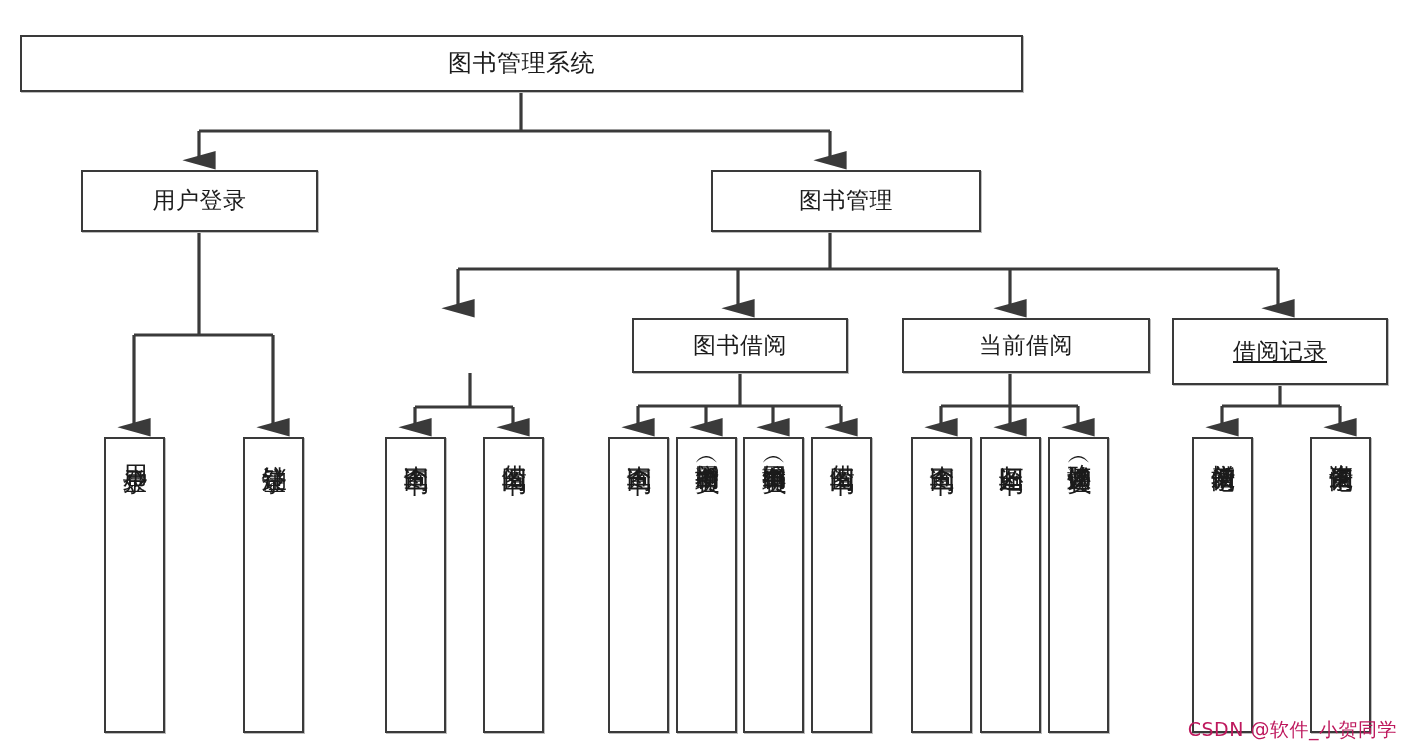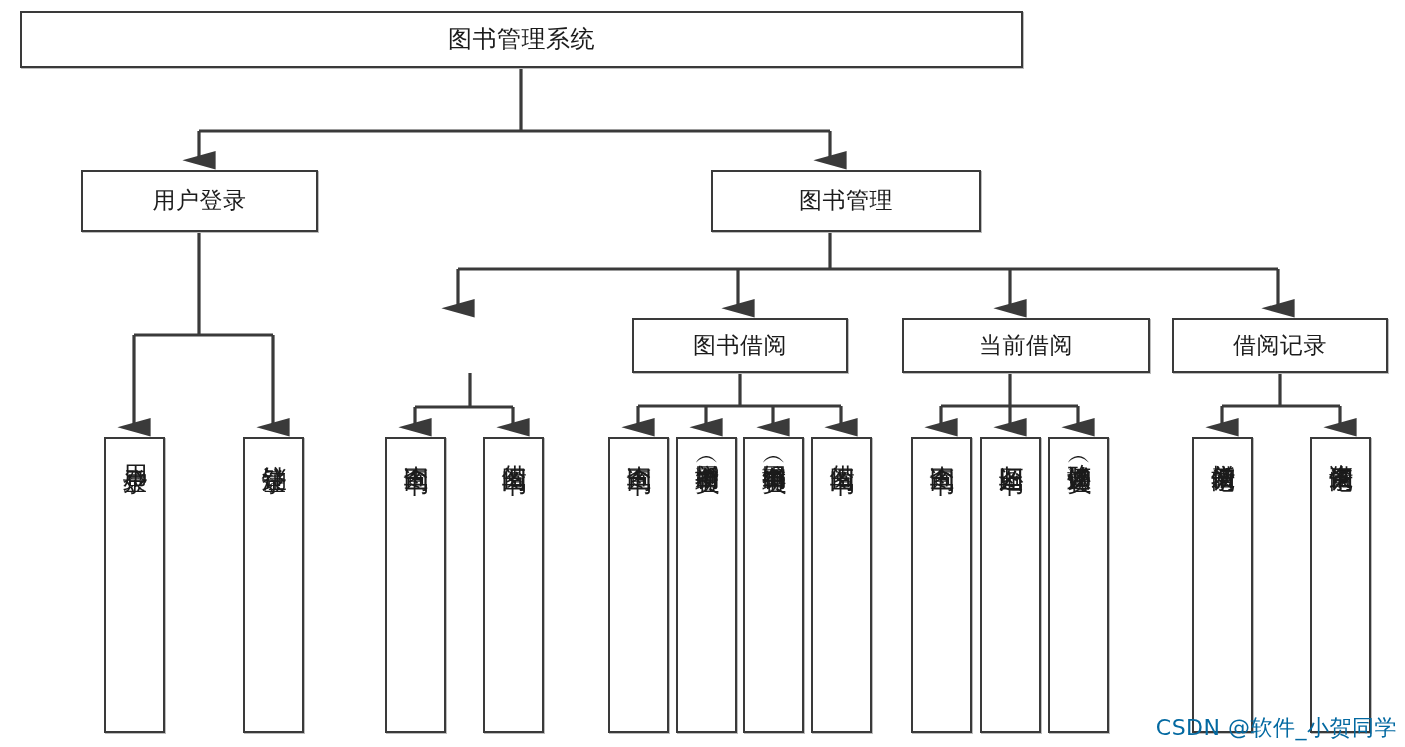--- a/index.html
+++ b/index.html
@@ -37,20 +37,21 @@
     color: #1b1b1b;
   }
   .node-h {
     font-size: 23px;
     letter-spacing: 0.5px;
     line-height: 1.1;
     white-space: nowrap;
   }
   .node-root {
     font-size: 24px;
+    margin-top: 24px;
   }
   .node-v {
     align-items: flex-start;
     justify-content: center;
     padding-top: 6px;
   }
   .vlabel {
     writing-mode: vertical-rl;
     text-orientation: upright;
     font-size: 25px;
@@ -60,22 +61,22 @@
     color: #1b1b1b;
   }
   .vlabel-tight {
     font-size: 24px;
     letter-spacing: 1px;
   }
   #watermark {
     position: absolute;
     right: 8px;
     bottom: 4px;
-    font-size: 22px;
-    color: #0369a1;
+    font-size: 19px;
+    color: #be185d;
     white-space: nowrap;
     letter-spacing: 0.5px;
   }
 </style>
 </head>
 <body>
 
 <div id="diagram-root">
 
   <svg id="edge-layer" viewBox="0 0 1405 747" width="1405" height="747" xmlns="http://www.w3.org/2000/svg">
@@ -142,21 +143,21 @@
   <div class="node node-h" style="left:711px; top:170px; width:270px; height:62px;">
     <span>图书管理</span>
   </div>
 
   <div class="node node-h" style="left:632px; top:318px; width:216px; height:55px;font-family:Liberation Serif, serif;">
     <span>图书借阅</span>
   </div>
   <div class="node node-h" style="left:902px; top:318px; width:248px; height:55px;">
     <span>当前借阅</span>
   </div>
-  <div class="node node-h" style="left:1172px; top:318px; width:216px; height:55px;">
+  <div class="node node-h" style="left:1172px; top:318px; width:216px; height:67px;text-decoration:underline;">
     <span>借阅记录</span>
   </div>
 
   <div class="node node-v" style="left:104px; top:437px; width:61px; height:296px;">
     <span class="vlabel">用户登录</span>
   </div>
   <div class="node node-v" style="left:243px; top:437px; width:61px; height:296px;">
     <span class="vlabel">注销登录</span>
   </div>
 

